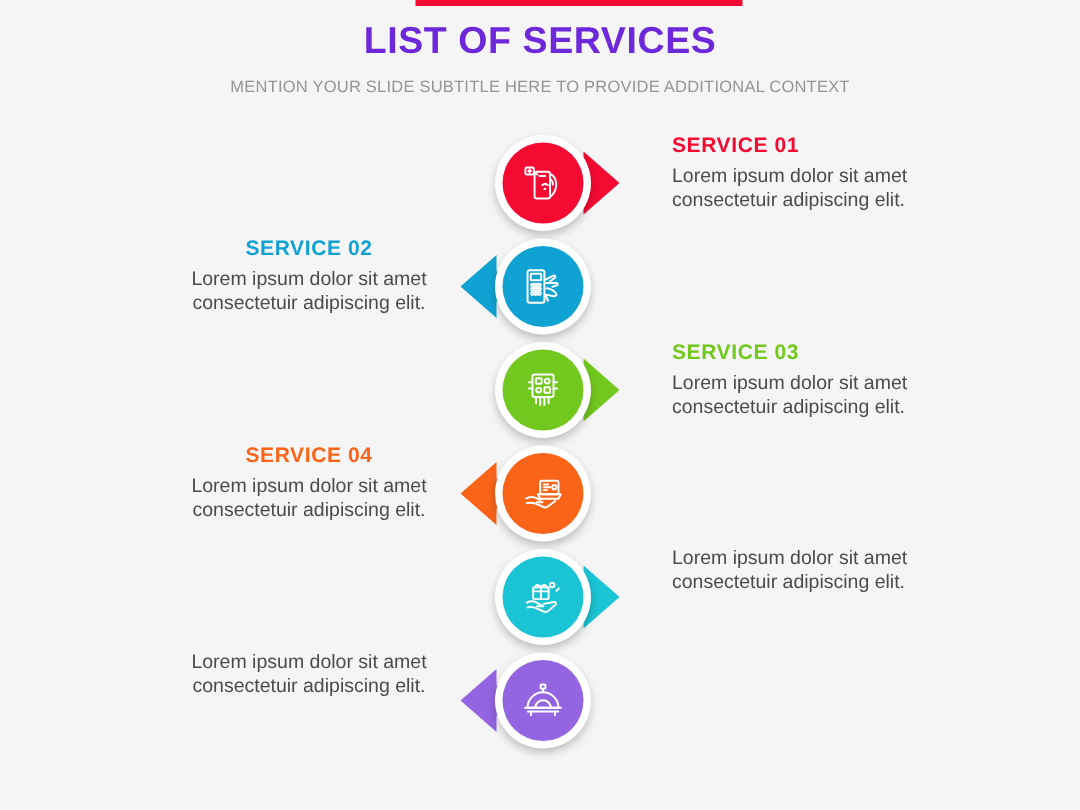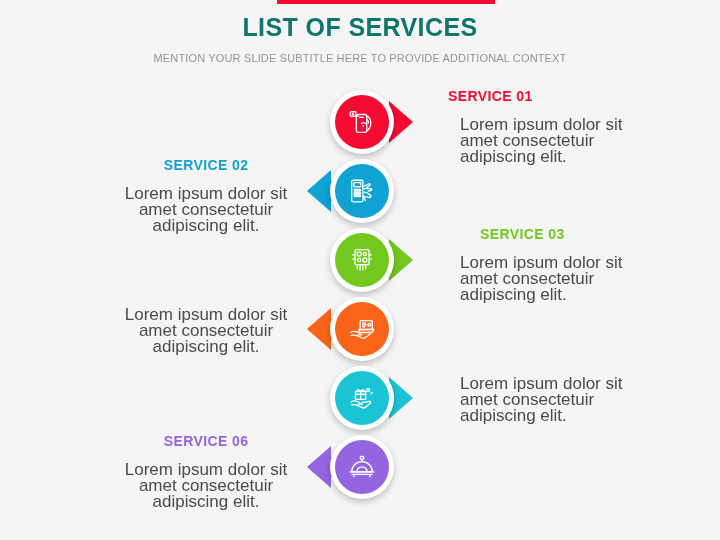--- a/index.html
+++ b/index.html
@@ -37,21 +37,21 @@
   .header {
     position: absolute;
     left: 0;
     top: 12px;
     width: 720px;
     text-align: center;
   }
   .slide-title {
     font-size: 25px;
     font-weight: bold;
-    color: #0f766e;
+    color: #6d28d9;
     letter-spacing: 0.4px;
     line-height: 30px;
     margin: 0;
     font-family: "Liberation Sans", sans-serif;
   }
   .slide-subtitle {
     font-size: 11px;
     color: #949494;
     letter-spacing: 0.15px;
     margin: 8px 0 0 0;
@@ -129,24 +129,24 @@
   .textblock.left  { left: 92px;  text-align: center; }
 
   .svc-title {
     font-size: 14px;
     font-weight: bold;
     letter-spacing: 0.4px;
     margin: 0 0 4px 0;
     line-height: 17px;
   }
   .svc-desc {
-    font-size: 17px;
+    font-size: 13px;
     color: #4b4b4b;
     line-height: 16px;
-    margin: 12px;
+    margin: 0;
     font-weight: normal;
   }
 </style>
 </head>
 <body>
 
 <div class="slide">
 
   <div class="top-bar"></div>
 
@@ -236,21 +236,21 @@
       <circle cx="19" cy="9.6" r="1.7"></circle>
       <circle cx="12.9" cy="16" r="1.7"></circle>
       <rect x="17" y="14" width="4" height="4" rx="0.6"></rect>
       <path d="M11 21v4.5M14 21v5.6M17 21v5.6M20 21v4.5"></path>
       <path d="M8.5 10.5H6M8.5 15H6M23.5 10.5H26M23.5 15H26"></path>
     </svg>
             </span>
           </div>
         </div>
         <div class="textblock right">
-          <p class="svc-title" style="color: rgb(114, 200, 30); margin-left: 32px;">SERVICE 03</p>
+          <p class="svc-title" style="color: rgb(114, 200, 30);">SERVICE 03</p>
           <p class="svc-desc">Lorem ipsum dolor sit amet consectetuir adipiscing elit.</p>
         </div>
       </div>
       <div class="row">
         <div class="arrow left">
           <svg viewBox="0 0 58 42" preserveAspectRatio="none">
     <path fill="#f96418" d="M58 11 H24 V0 L0 21 L24 42 V31 H58 Z"></path>
   </svg>
         </div>
         <div class="badge">
@@ -263,20 +263,21 @@
       <path d="M16.5 9.6h3.2M16.5 11.6h4.6M16.5 13.6h2.4"></path>
       <circle cx="24" cy="11.5" r="1.5"></circle>
       <path d="M4 19.5c2.4-1.2 4.6-1.4 6.8-0.4l3.4 1.6"></path>
       <path d="M4.5 22.8c2.6-0.6 4.4-0.4 6.6 0.6l5.2 2.2c1.2 0.5 2.4 0.3 3.4-0.5l5-3.8"></path>
       <path d="M11.5 22.2h4.2"></path>
     </svg>
             </span>
           </div>
         </div>
         <div class="textblock left">
+          <p class="svc-title" style="color: rgb(249, 100, 24);">SERVICE 04</p>
           <p class="svc-desc">Lorem ipsum dolor sit amet consectetuir adipiscing elit.</p>
         </div>
       </div>
       <div class="row">
         <div class="arrow right">
           <svg viewBox="0 0 58 42" preserveAspectRatio="none">
       <path fill="#1bc4d4" d="M0 11 H34 V0 L58 21 L34 42 V31 H0 Z"></path>
     </svg>
         </div>
         <div class="badge">
@@ -316,19 +317,18 @@
       <path d="M16 10.2V7.6"></path>
       <rect x="14.3" y="4.6" width="3.4" height="3" rx="0.7"></rect>
       <path d="M10.5 21.2c0-3 2.4-5.4 5.5-5.4s5.5 2.4 5.5 5.4"></path>
       <path d="M7.5 23.8v2.6M24.5 23.8v2.6"></path>
       <line x1="5.2" y1="23.8" x2="26.8" y2="23.8"></line>
     </svg>
             </span>
           </div>
         </div>
         <div class="textblock left">
-          <p class="svc-title" style="color: rgb(147, 101, 224);">SERVICE 06</p>
           <p class="svc-desc">Lorem ipsum dolor sit amet consectetuir adipiscing elit.</p>
         </div>
       </div>
     </div>
 
 </div>
 
 </body></html>

